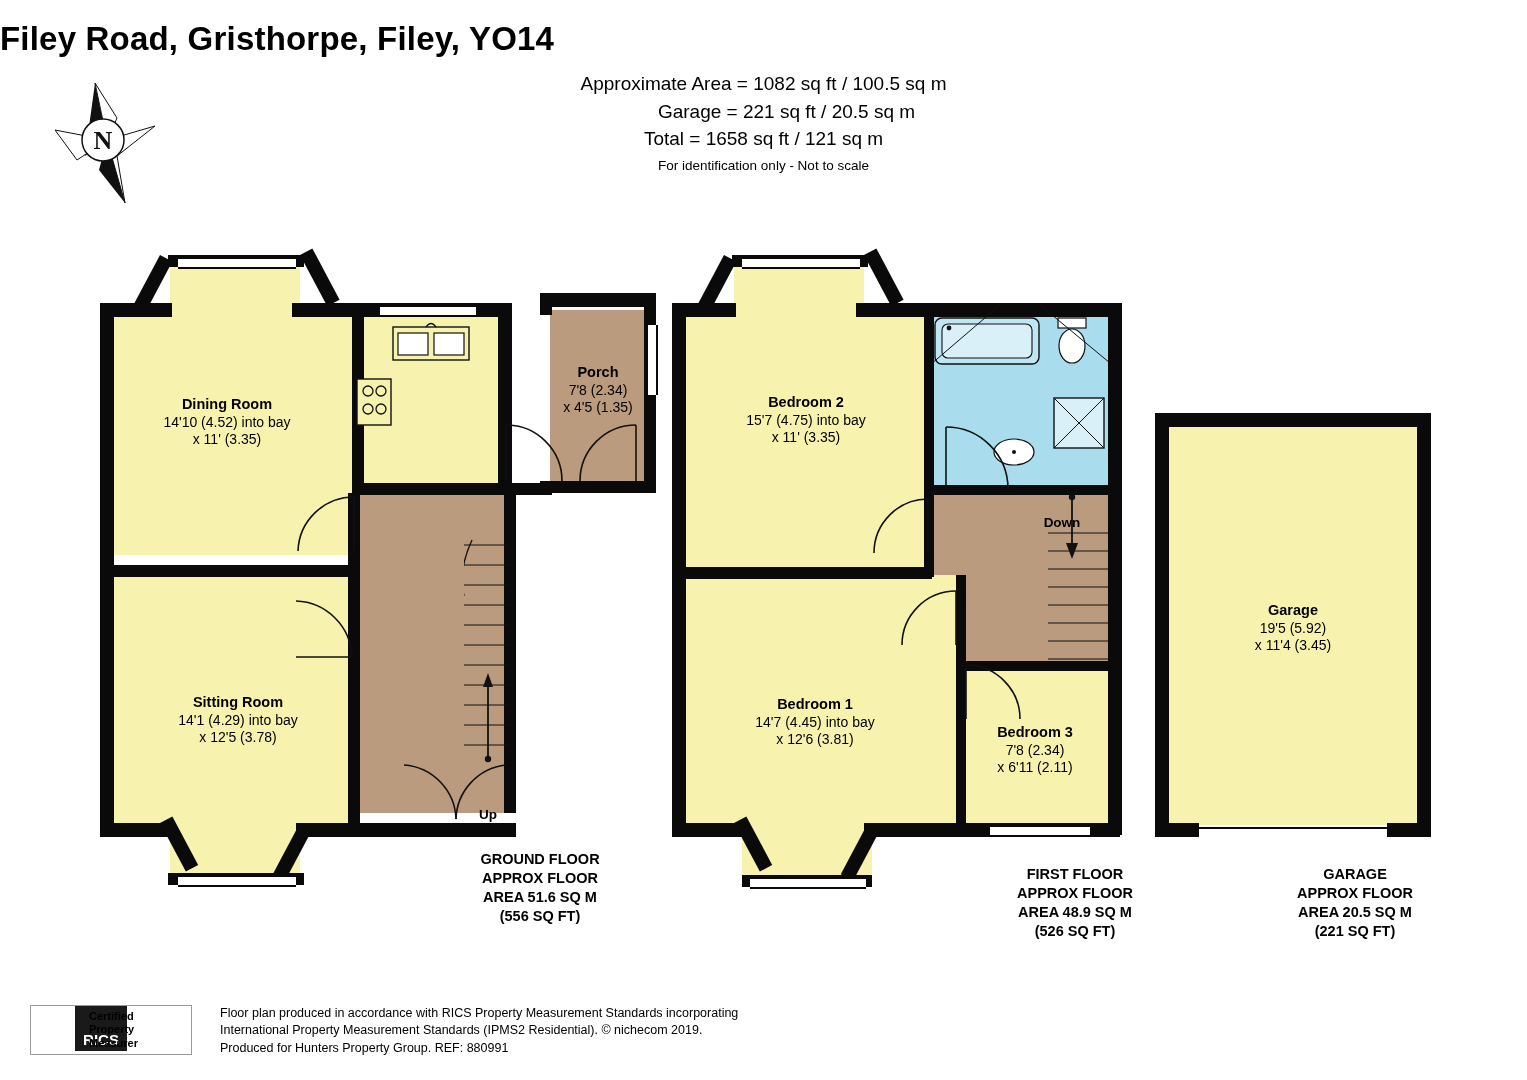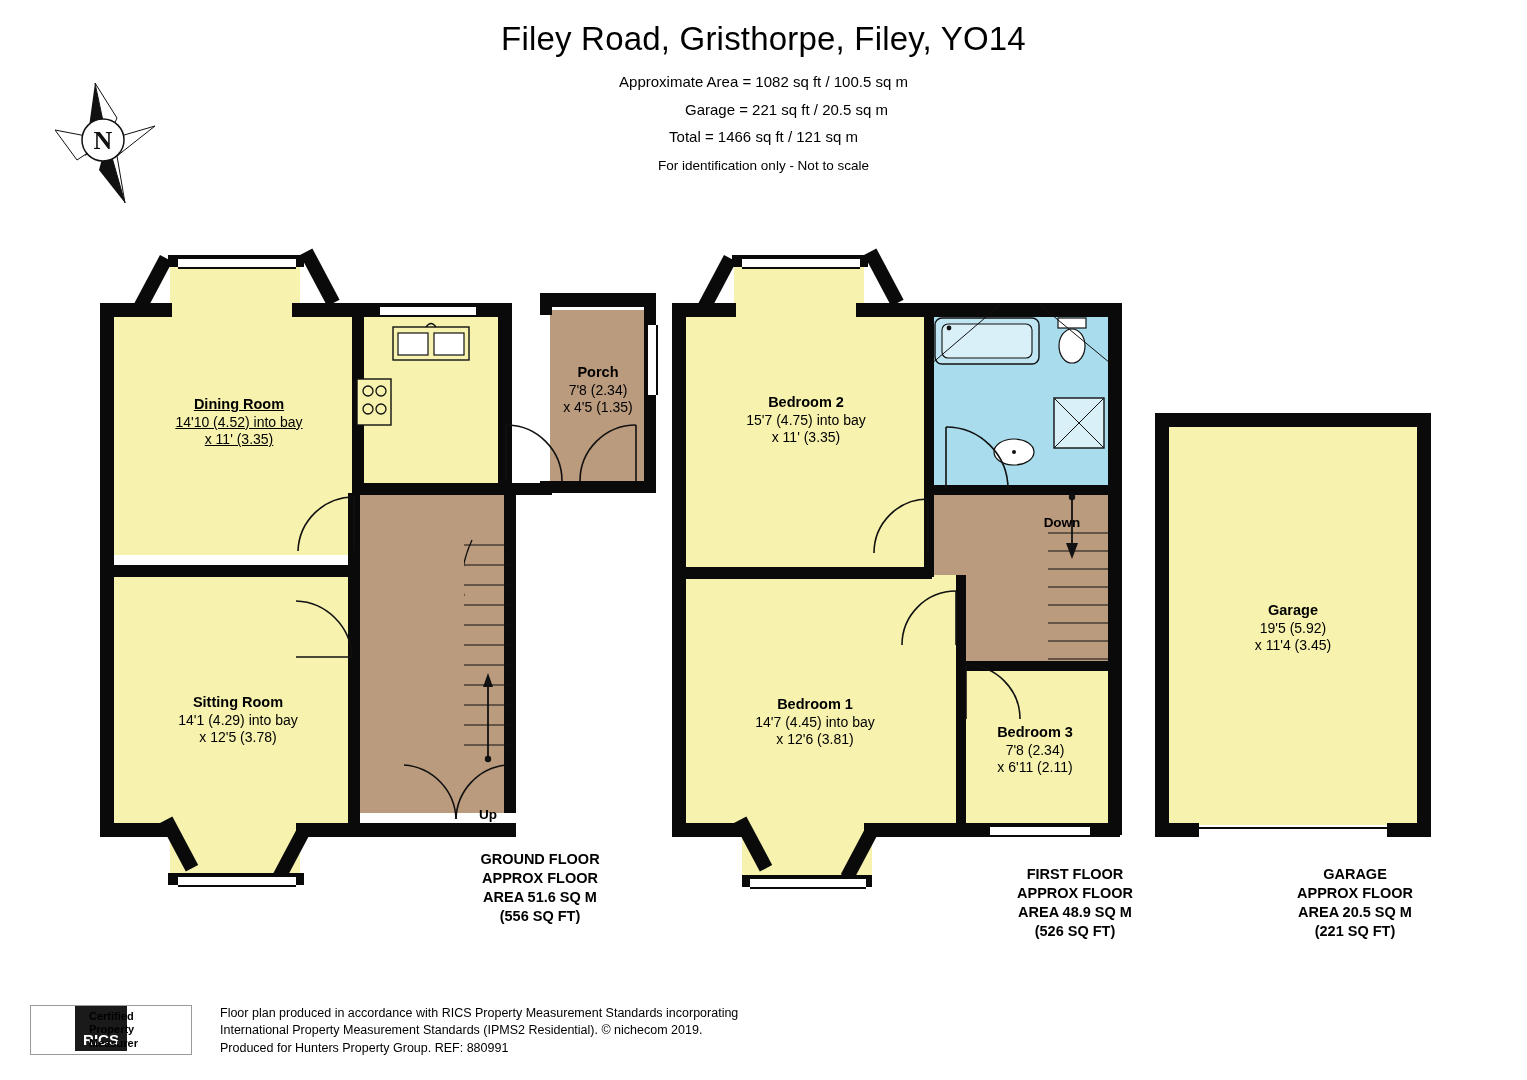--- a/index.html
+++ b/index.html
@@ -3,24 +3,24 @@
 <meta charset="utf-8">
 <style>
   html,body{margin:0;padding:0;}
   body{
     width:1527px;height:1080px;background:#ffffff;position:relative;
     font-family:"Liberation Sans",sans-serif;color:#000;overflow:hidden;
   }
   .abs{position:absolute;}
   
   #title{
-    top:20px;left:0;width:1527px;text-align:center;
-    font-size:33px;font-weight:normal;letter-spacing:.2px;
+    top:20px;left:0;width:1527px;
+    font-size:33px;font-weight:bold;letter-spacing:.2px;
   }
-  .sub{width:1527px;text-align:center;font-size:15px;}
+  .sub{width:1527px;text-align:center;font-size:19px;}
   #sub1{top:73px;left:0;}
   #sub2{top:101px;left:0;margin-left:23px;}
   #sub3{top:128px;left:0;}
   #sub4{top:158px;left:0;width:1527px;text-align:center;font-size:13.5px;}
   
   #compass{top:78px;left:55px;width:130px;height:135px;}
   
   .wall{background:#0a0a0a;position:absolute;}
   .room{position:absolute;background:#f7f3ae;}
   .hallfill{position:absolute;background:#bb9b7d;}
@@ -39,21 +39,21 @@
      font-size:15px;font-weight:bold;display:flex;align-items:flex-end;justify-content:center;padding-bottom:3px;box-sizing:border-box;margin-left:44px;}
   #rics .certtxt{position:absolute;left:58px;top:4px;font-size:11px;font-weight:bold;line-height:1.22;}
   #legal{position:absolute;left:190px;top:0;font-size:12.5px;line-height:1.38;}
 </style>
 </head>
 <body>
 
 <div class="abs" id="title">Filey Road, Gristhorpe, Filey, YO14</div>
 <div class="abs sub" id="sub1">Approximate Area = 1082 sq ft / 100.5 sq m</div>
 <div class="abs sub" id="sub2">Garage = 221 sq ft / 20.5 sq m</div>
-<div class="abs sub" id="sub3">Total = 1466 sq ft / 121 sq m</div>
+<div class="abs sub" id="sub3">Total = 1658 sq ft / 121 sq m</div>
 <div class="abs" id="sub4">For identification only - Not to scale</div>
 
 <div class="abs" id="compass">
   <svg width="130" height="135" viewBox="0 0 130 135">
     <polygon points="40,5 52,62 30,78" fill="#111"></polygon>
     <polygon points="40,5 52,62 62,40" fill="#fff" stroke="#111" stroke-width="1"></polygon>
     <polygon points="0,52 52,62 22,82" fill="#fff" stroke="#111" stroke-width="1"></polygon>
     <polygon points="52,62 100,48 62,78" fill="#fff" stroke="#111" stroke-width="1"></polygon>
     <polygon points="52,62 62,78 70,125" fill="#fff" stroke="#111" stroke-width="1"></polygon>
     <polygon points="52,62 70,125 44,92" fill="#111"></polygon>
@@ -164,21 +164,21 @@
       <line x1="0" y1="186" x2="46" y2="186" stroke="#111" stroke-width="1.2"></line>
       <line x1="0" y1="206" x2="46" y2="206" stroke="#111" stroke-width="1.2"></line>
       <path d="M8 1 q-14 30 -8 56" fill="none" stroke="#111" stroke-width="1.4"></path>
       <line x1="24" y1="218" x2="24" y2="140" stroke="#111" stroke-width="1.8"></line>
       <polygon points="24,134 19,148 29,148" fill="#111"></polygon>
       <circle cx="24" cy="220" r="3.2" fill="#111"></circle>
     </svg>
   </div>
   <div class="abs" style="left:366px;top:562px;width:44px;text-align:center;font-size:13.5px;font-weight:bold;">Up</div>
 
-  <div class="lbl" style="left:44px;top:150px;width:190px;text-decoration:underline;">
+  <div class="lbl" style="left:32px;top:150px;width:190px;">
     <div class="nm">Dining Room</div>
     <div class="dim">14'10 (4.52) into bay</div>
     <div class="dim">x 11' (3.35)</div>
   </div>
   <div class="lbl" style="left:443px;top:118px;width:110px;">
     <div class="nm">Porch</div>
     <div class="dim">7'8 (2.34)</div>
     <div class="dim">x 4'5 (1.35)</div>
   </div>
   <div class="lbl" style="left:40px;top:448px;width:196px;">

